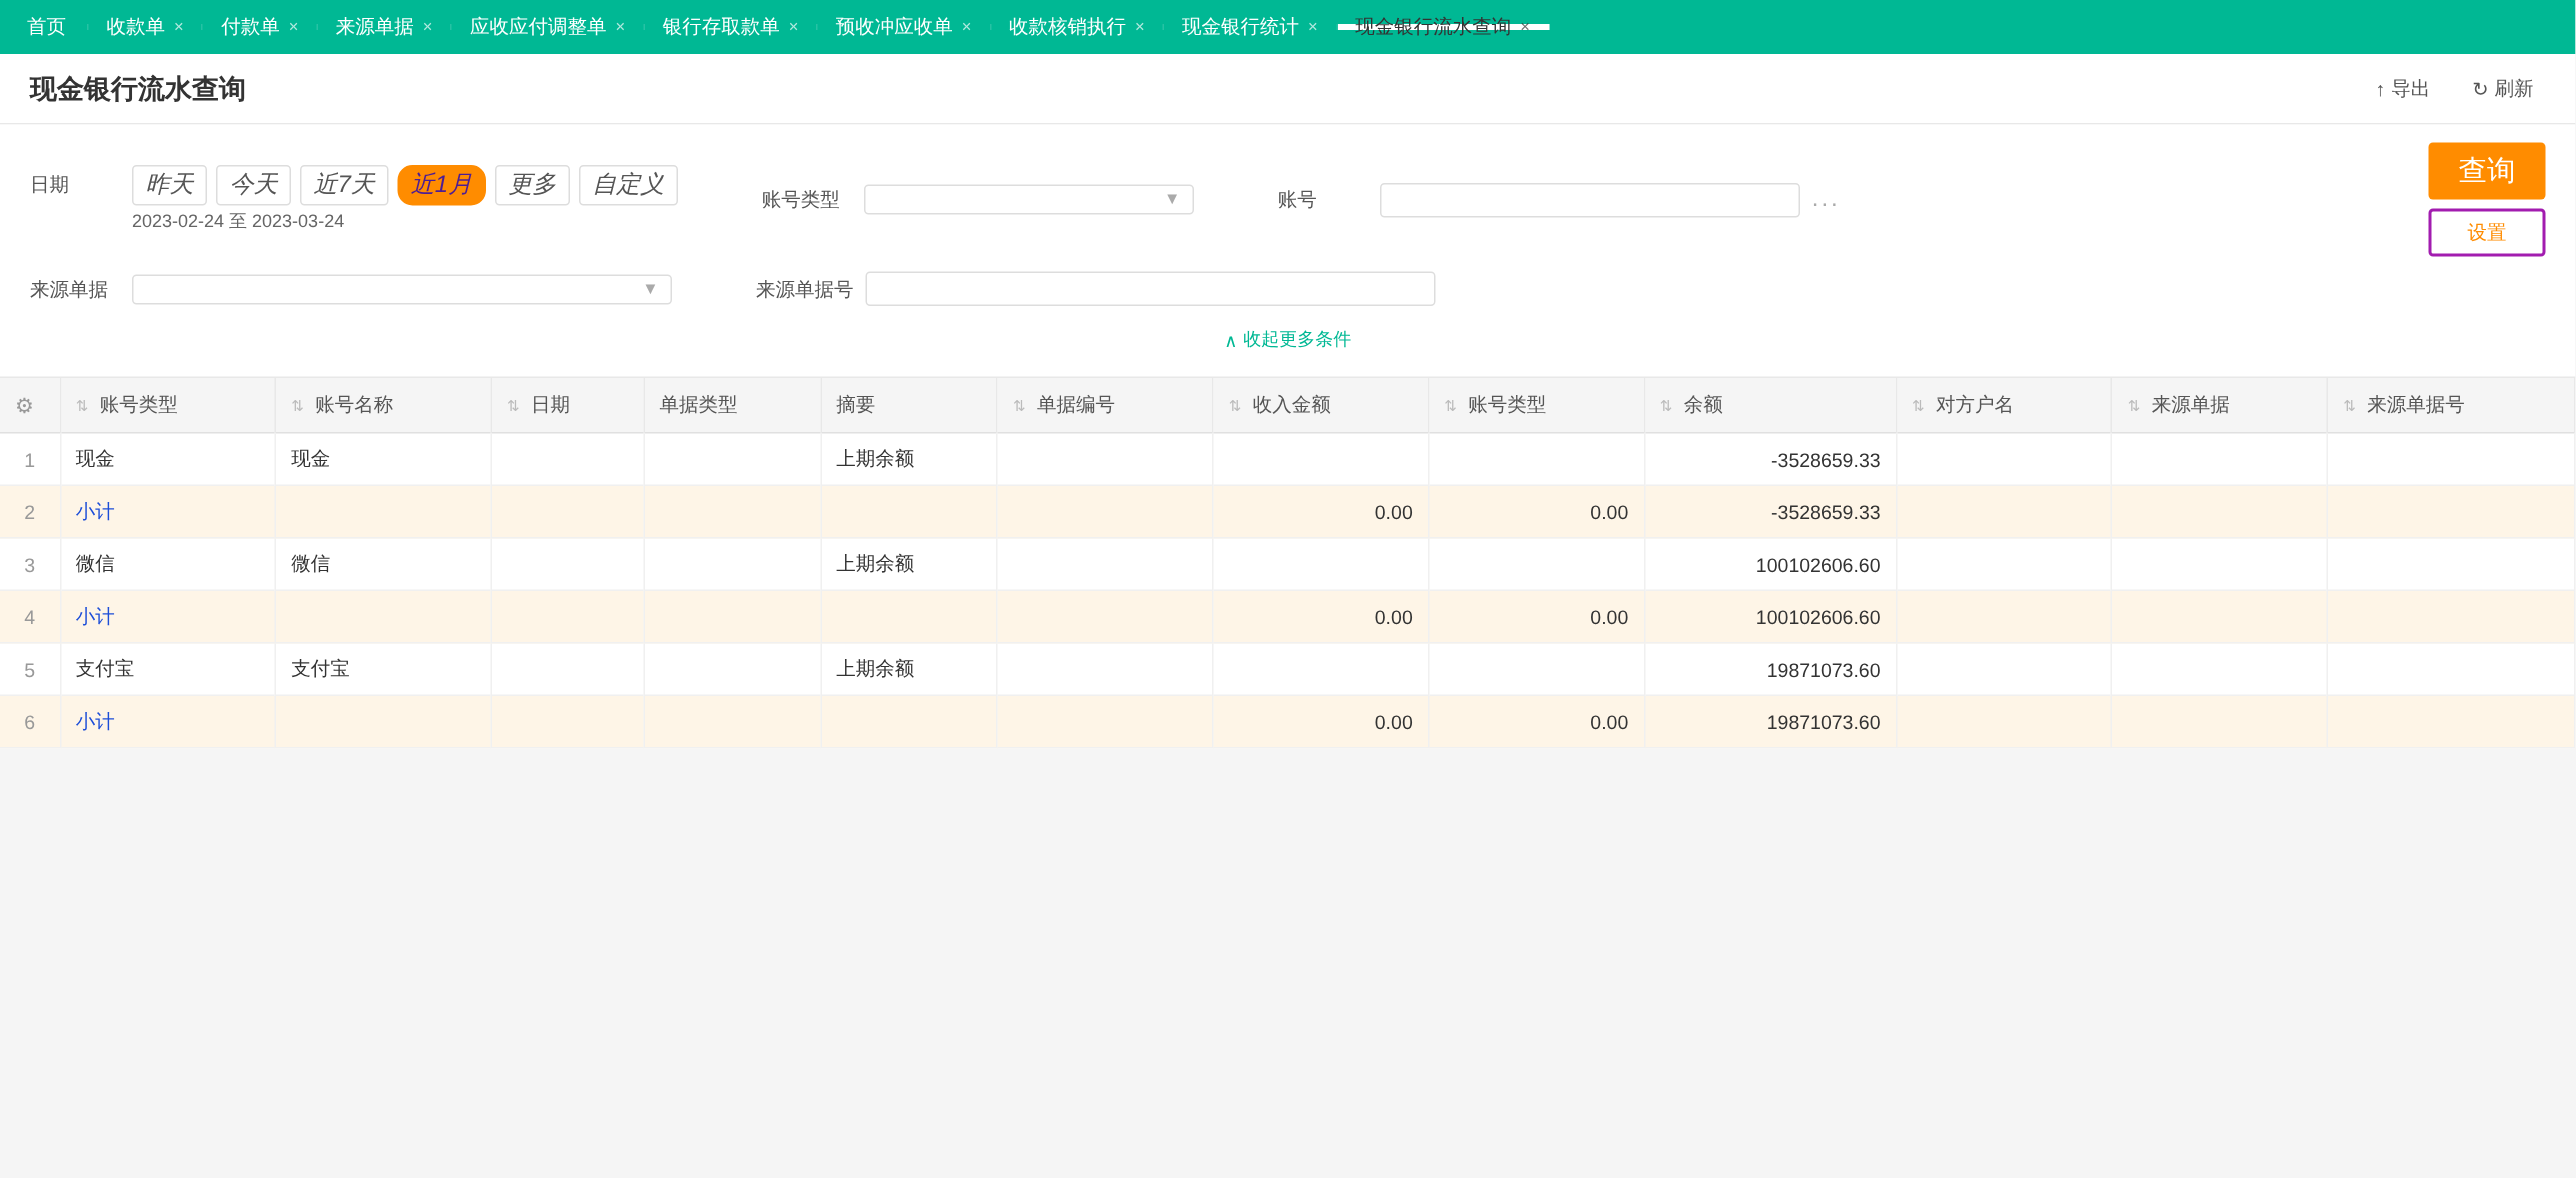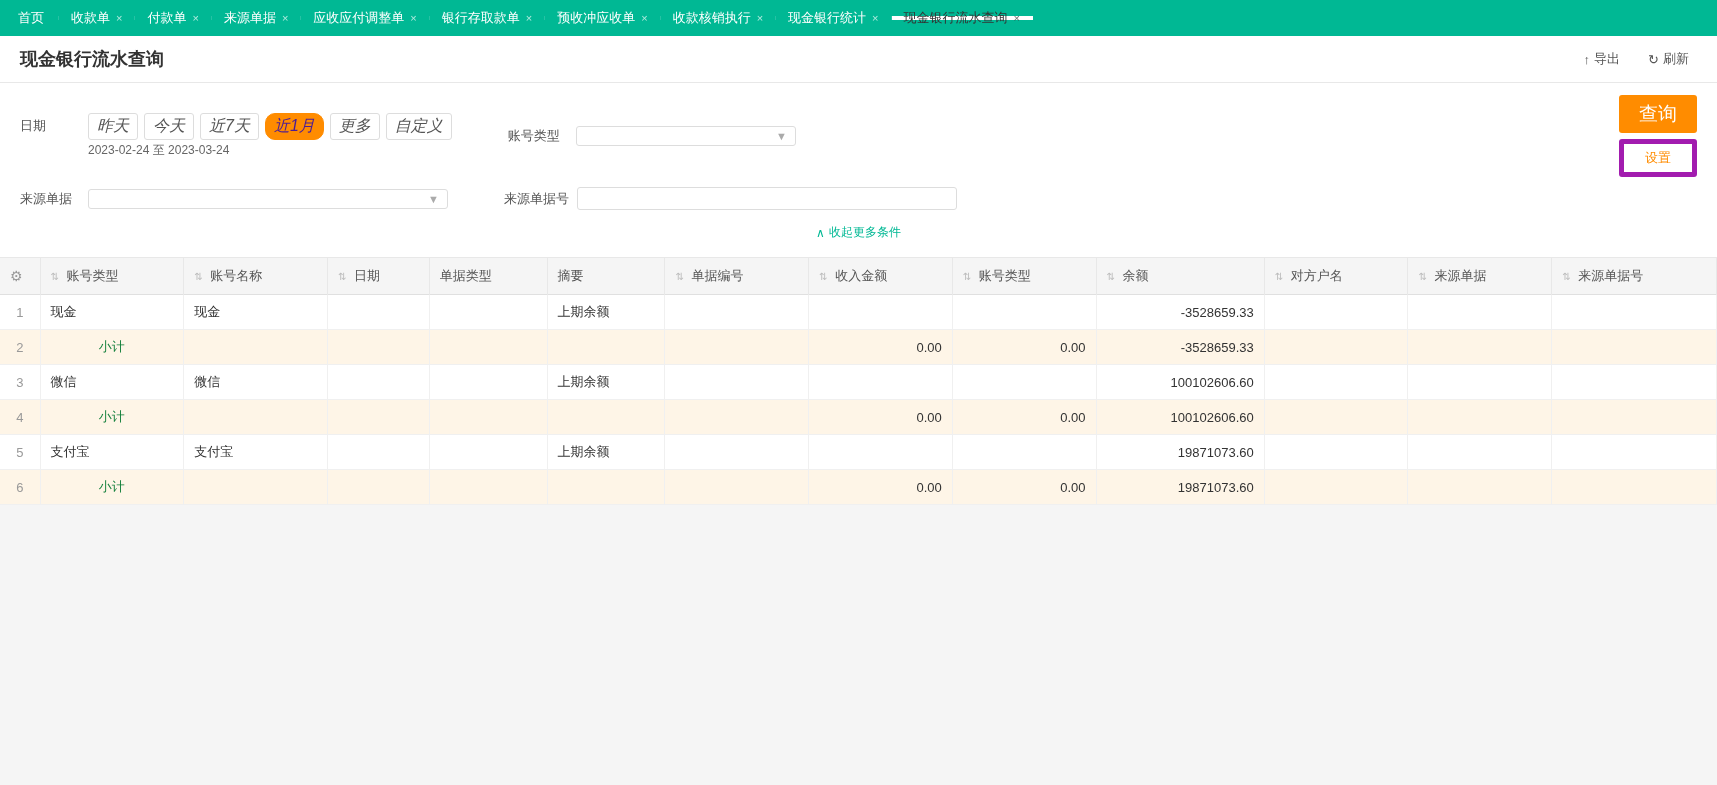--- a/index.html
+++ b/index.html
@@ -146,21 +146,21 @@
     .query-btn {
       background: #ff8c00;
       color: #fff;
       border: none;
       border-radius: 3px;
       padding: 6px 20px;
       font-size: 19px;
       cursor: pointer;
     }
     .settings-btn {
-      border: 5px solid #a21caf;
+      border: 2px solid #a21caf;
       color: #ff8c00;
       background: #fff;
       border-radius: 3px;
       padding: 5px 16px;
       font-size: 13px;
       cursor: pointer;
     }
     .btn-col {
       display: flex;
       flex-direction: column;
@@ -217,22 +217,21 @@
       color: #333;
       white-space: nowrap;
       border-right: 1px solid #f0f0f0;
     }
     .row-num {
       color: #999;
       text-align: center;
       width: 36px;
     }
     .subtotal-label {
-      color: #15803d;
-      text-align: center;
+      color: #1d4ed8;
     }
     .amount-cell {
       text-align: right;
     }
     .gear-icon {
       color: #999;
       cursor: pointer;
       font-size: 14px;
     }
   </style>
@@ -314,20 +313,25 @@
     </div>
 
     <div style="display:flex;align-items:center;gap:8px;margin-left:40px;">
       <span class="filter-label">账号类型</span>
       <div class="filter-select" style="width:220px;">
         <span style="color:#ccc;"></span>
         <span class="arrow">▼</span>
       </div>
     </div>
 
+    <div style="display:flex;align-items:center;gap:8px;margin-left:40px;">
+      <span class="filter-label">账号</span>
+      <input class="filter-input" style="width: 280px;" value="">
+      <span class="filter-dots">...</span>
+    </div>
 
     <div class="btn-col" style="margin-left:auto;">
       <button class="query-btn">查询</button>
       <button class="settings-btn">设置</button>
     </div>
   </div>
 
   <div class="filter-row">
     <div style="display:flex;align-items:center;gap:8px;">
       <span class="filter-label">来源单据</span>

